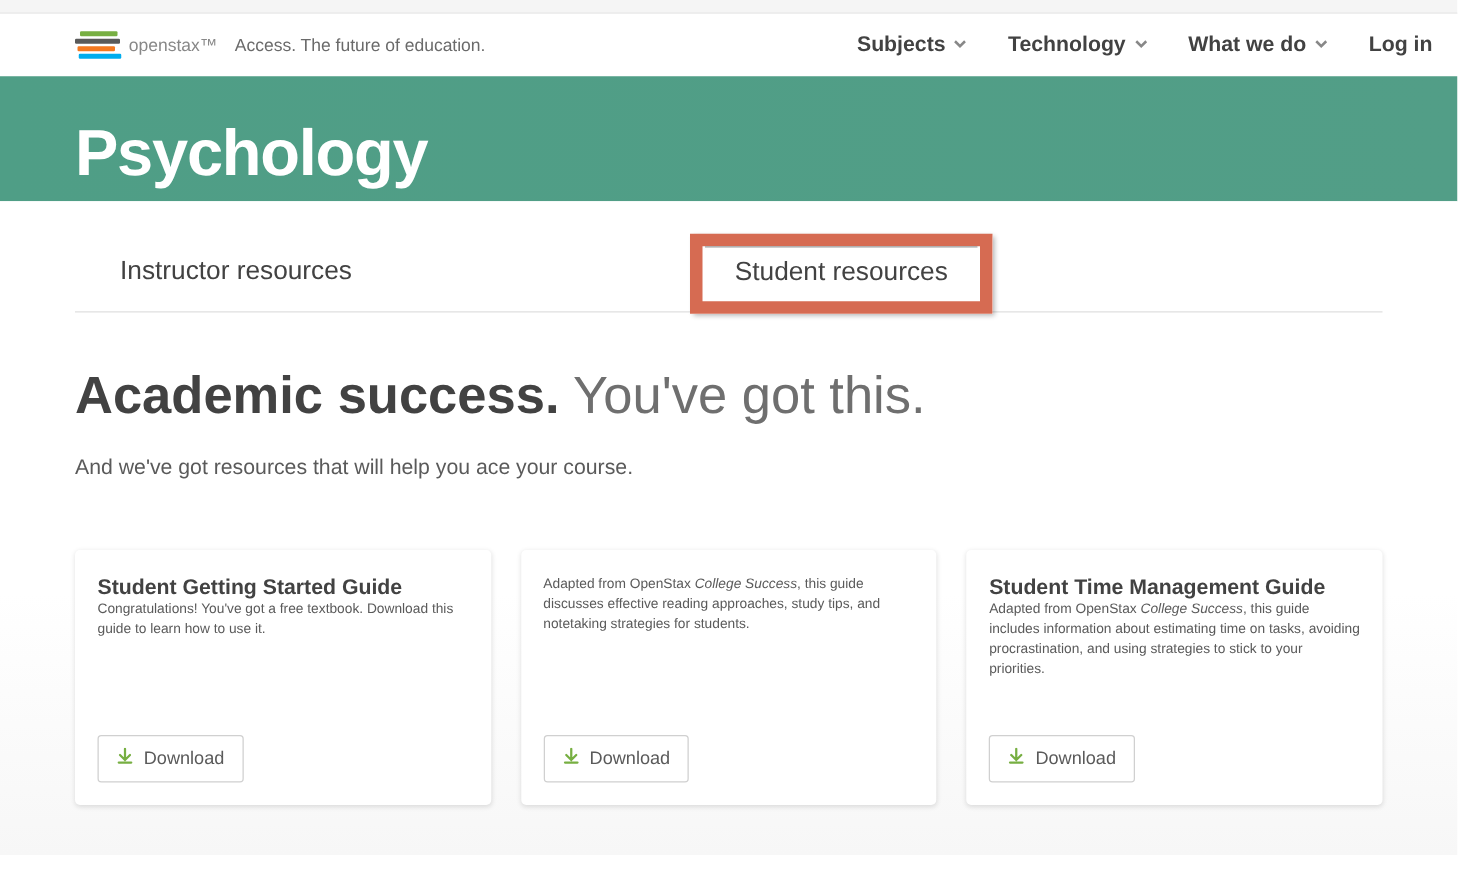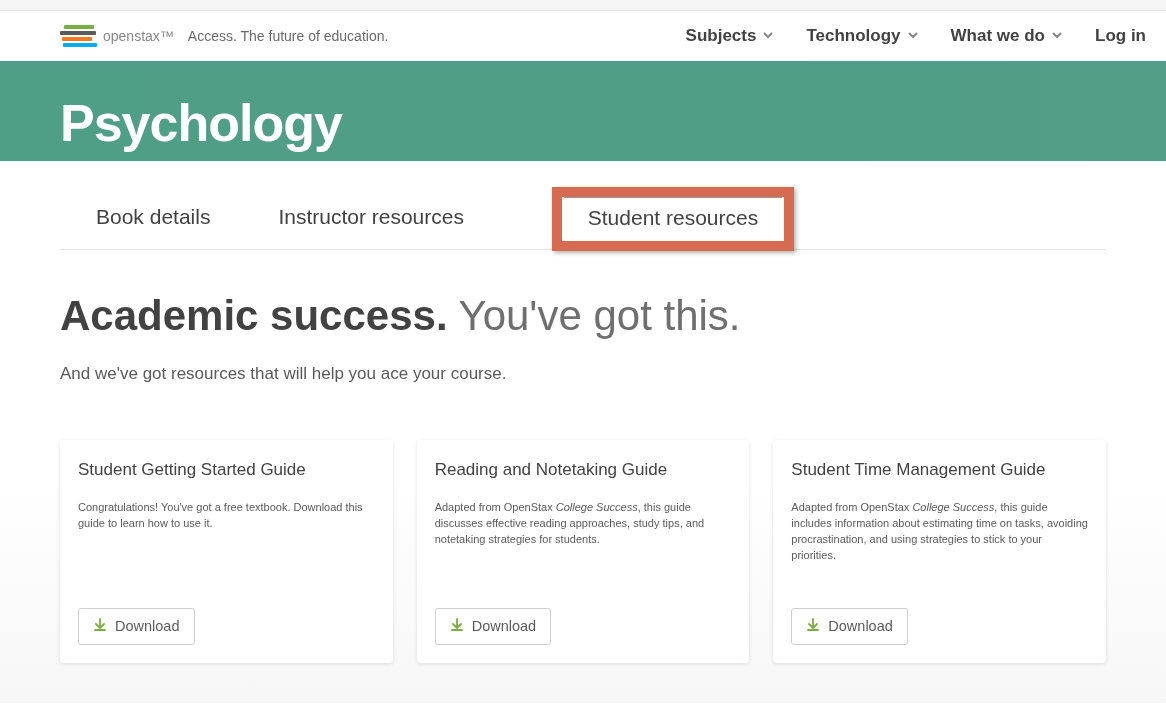--- a/index.html
+++ b/index.html
@@ -160,23 +160,23 @@
     .card {
       background: #fff;
       border-radius: 4px;
       box-shadow: 0 1px 4px rgba(0,0,0,0.12);
       padding: 20px 18px 18px;
       display: flex;
       flex-direction: column;
     }
     .card-title {
       font-size: 17px;
-      font-weight: 400;
-      color: #424242;
-      margin-bottom: 20px;
+      font-weight: 700;
+      color: #424242;
+      margin-bottom: 0;
     }
     .card-desc {
       font-size: 11px;
       line-height: 1.45;
       color: #5a5a5a;
       flex: 1;
       margin-bottom: 44px;
     }
     .card-desc em {
       font-style: italic;
@@ -247,21 +247,20 @@
   </nav>
 </header>
 
 <section class="hero">
   <h1 class="hero-title">Psychology</h1>
 </section>
 
 <main class="main">
   <div class="tabs-container">
     <div class="tabs">
-      <div class="tab">Book details</div>
       <div class="tab">Instructor resources</div>
       <div class="tab" style="visibility:hidden;">Student resources</div>
       <div class="tab-highlight-box"></div>
       <div class="tab-highlight-inner">
         <span style="font-size:21px;color:#424242;">Student resources</span>
       </div>
     </div>
   </div>
 
   <div class="content-section">
@@ -278,21 +277,20 @@
           <span class="download-icon">
             <svg width="14" height="14" viewBox="0 0 14 14">
                 <path d="M7 1 L7 9 M3 6 L7 10 L11 6 M2 12 L12 12" stroke="#77af42" stroke-width="1.8" fill="none" stroke-linecap="round"></path>
               </svg>
           </span>
           <span>Download</span>
         </button>
       </div>
 
       <div class="card">
-        <div class="card-title">Reading and Notetaking Guide</div>
         <div class="card-desc">
           <span>Adapted from OpenStax </span><em>College Success</em><span>, this guide discusses effective reading approaches, study tips, and notetaking strategies for students.</span>
         </div>
         <button class="download-btn">
           <span class="download-icon">
             <svg width="14" height="14" viewBox="0 0 14 14">
                 <path d="M7 1 L7 9 M3 6 L7 10 L11 6 M2 12 L12 12" stroke="#77af42" stroke-width="1.8" fill="none" stroke-linecap="round"></path>
               </svg>
           </span>
           <span>Download</span>

